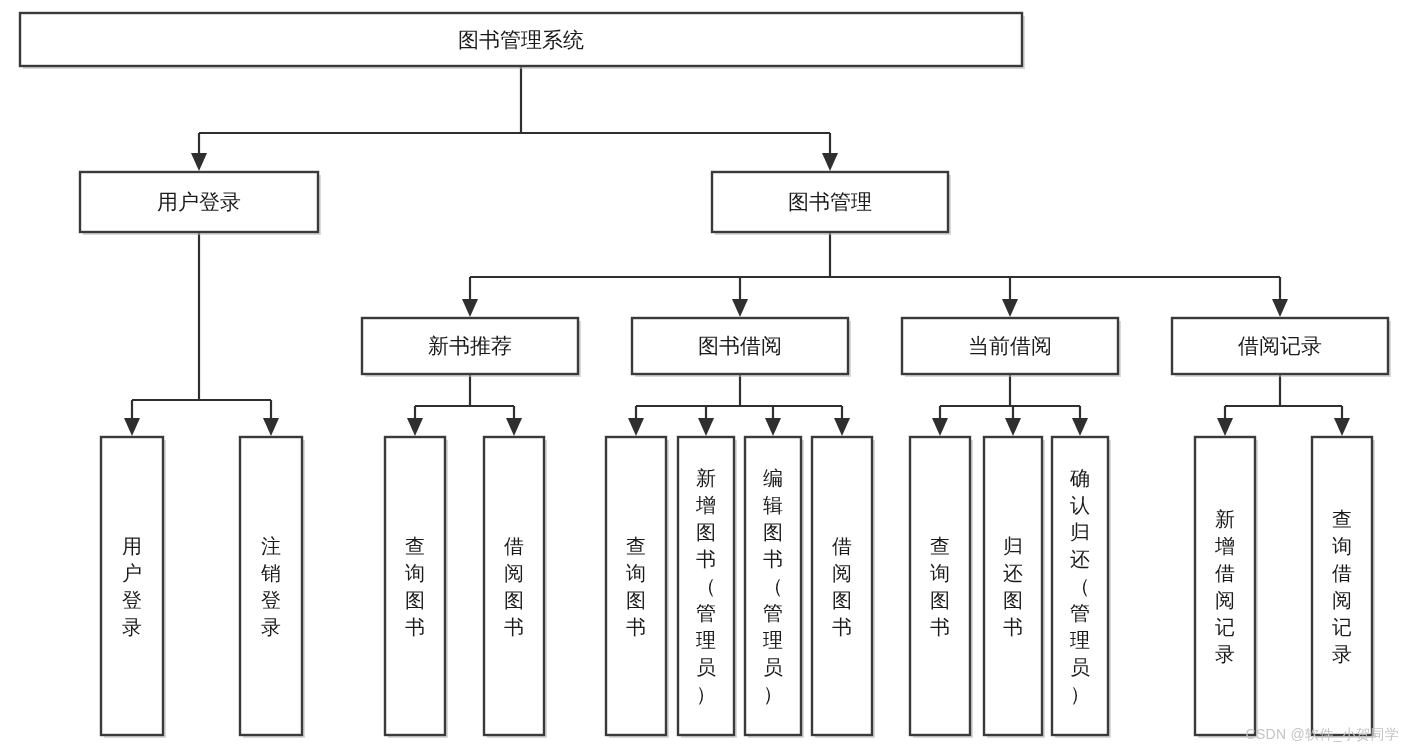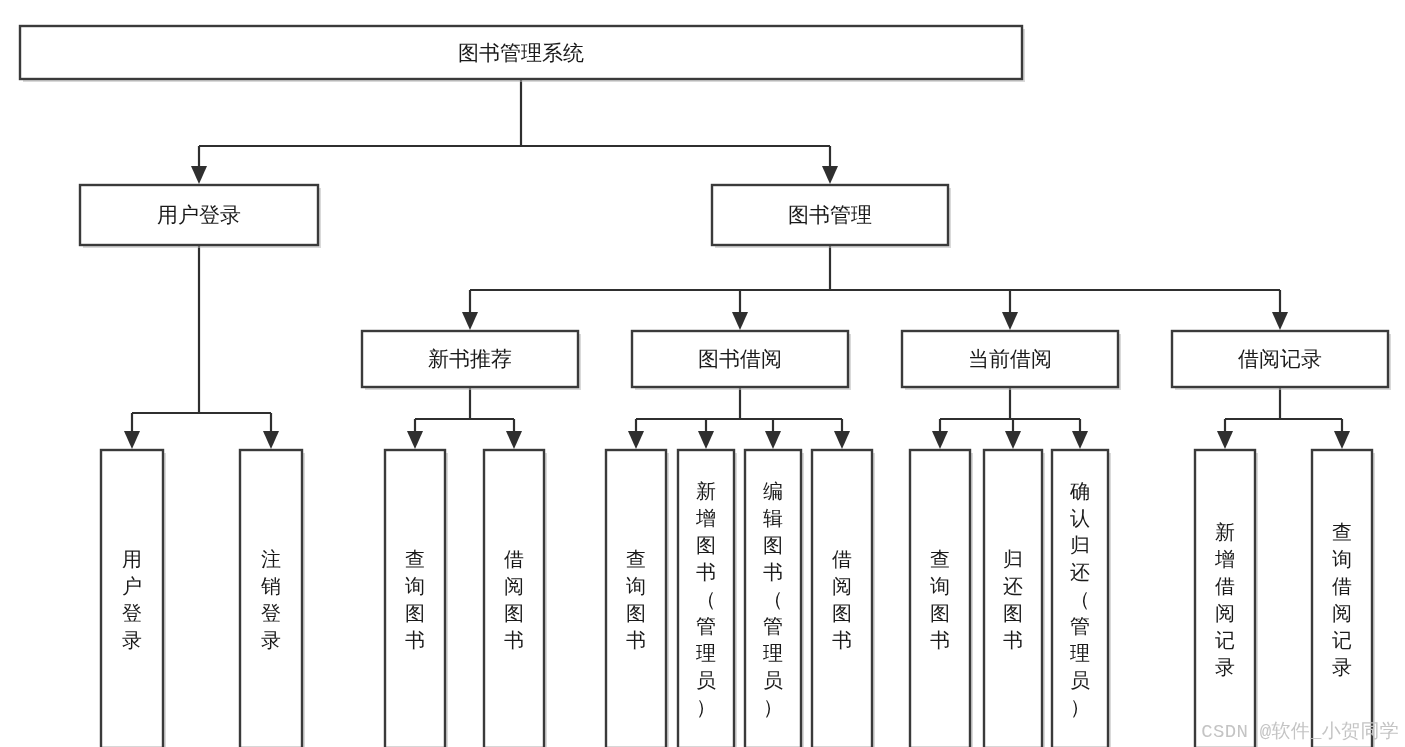--- a/index.html
+++ b/index.html
@@ -2,21 +2,21 @@
 <html lang="zh"><head>
 <meta charset="utf-8">
 <title>图书管理系统 结构图</title>
 <style>
   html,body{margin:0;padding:0;background:#ffffff;}
   body{
     width:1405px;height:747px;overflow:hidden;
     font-family:"DejaVu Sans","Liberation Sans",sans-serif;
     position:relative;
   }
-  #diagram-root{position:absolute;left:0;top:13px;width:1405px;height:592px;}
+  #diagram-root{position:absolute;left:0;top:0;width:1405px;height:592px;}
   svg{display:block;}
 
   .node-box{
     fill:#ffffff;
     stroke:#3a3a3a;
     stroke-width:2.4;
   }
   .node-shadow{
     fill:#b9b9b9;
     opacity:.55;
@@ -31,22 +31,22 @@
   .node-label.v{font-size:20px;}
   .connector{
     stroke:#2f2f2f;
     stroke-width:2.2;
     fill:none;
   }
   .arrow-head{fill:#2f2f2f;}
   .watermark{
     position:absolute;
     right:6px;bottom:3px;
-    font-family:Liberation Mono, monospace;
-    font-size:19px;
+    font-family:Liberation Sans, sans-serif;
+    font-size:14px;
     color:#c4c4c4;
     letter-spacing:.3px;
     white-space:nowrap;
     user-select:none;
   }
 </style>
 </head>
 <body>
 
 <div id="diagram-root">

